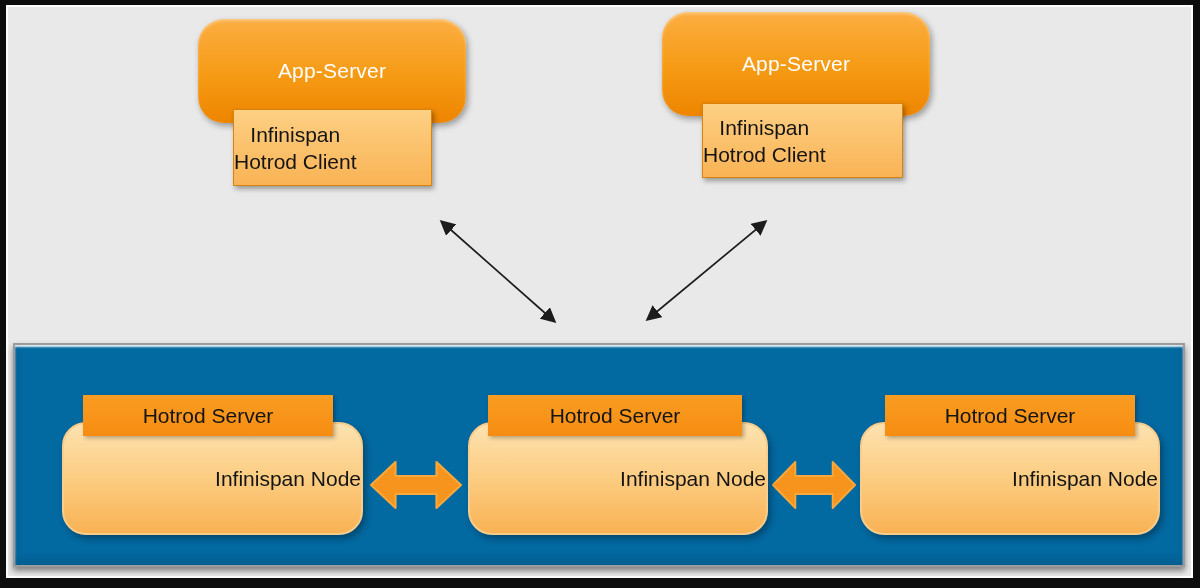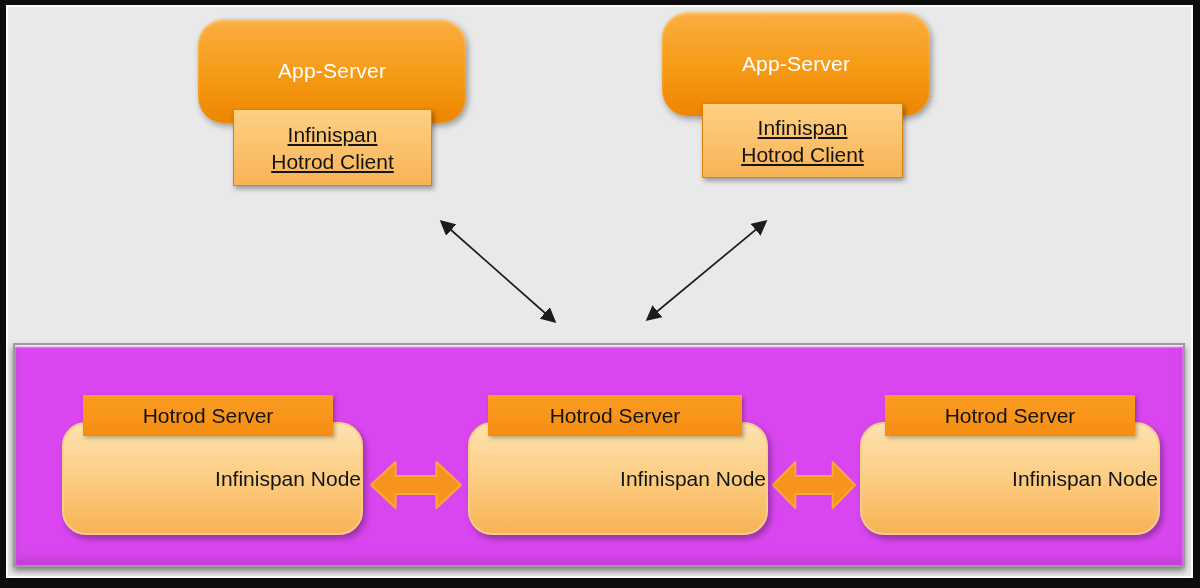--- a/index.html
+++ b/index.html
@@ -26,33 +26,33 @@
     color:#ffffff;font-size:21px;letter-spacing:0.2px;
   }
   .app1{left:192px;top:14px;width:268px;height:104px;}
   .app2{left:656px;top:7px;width:268px;height:104px;}
 
   
   .client-box{
     background:linear-gradient(180deg,#fdd084 0%,#f9b355 100%);
     border:1px solid #d9830c;
     box-shadow:2px 3px 5px rgba(0,0,0,0.35);
-    display:flex;align-items:center;justify-content:center;text-align:center;
-    color:#141414;font-size:21px;line-height:27px;white-space:pre-line;text-decoration:underline;
+    display:flex;align-items:center;text-align:center;
+    color:#141414;font-size:21px;line-height:27px;white-space:pre-line;
   }
   .client1{left:227px;top:104px;width:199px;height:77px;}
   .client2{left:696px;top:98px;width:201px;height:75px;}
 
   
   .link-arrows{left:414px;top:200px;width:360px;height:130px;}
 
   
   .cluster{
     left:7px;top:338px;width:1172px;height:224px;
-    background:#d946ef;
+    background:#0369a1;
     border:2px solid #9b9b9b;
     box-shadow:0 4px 6px rgba(0,0,0,0.45), inset 0 -7px 9px rgba(0,0,0,0.10), inset 0 2px 2px rgba(255,255,255,0.9);
   }
   .node-header{
     height:41px;z-index:3;
     background:linear-gradient(180deg,#f99d22 0%,#f68d12 100%);
     box-shadow:2px 2px 4px rgba(0,0,0,0.28);
     display:flex;align-items:center;justify-content:center;
     color:#141414;font-size:21px;
   }

